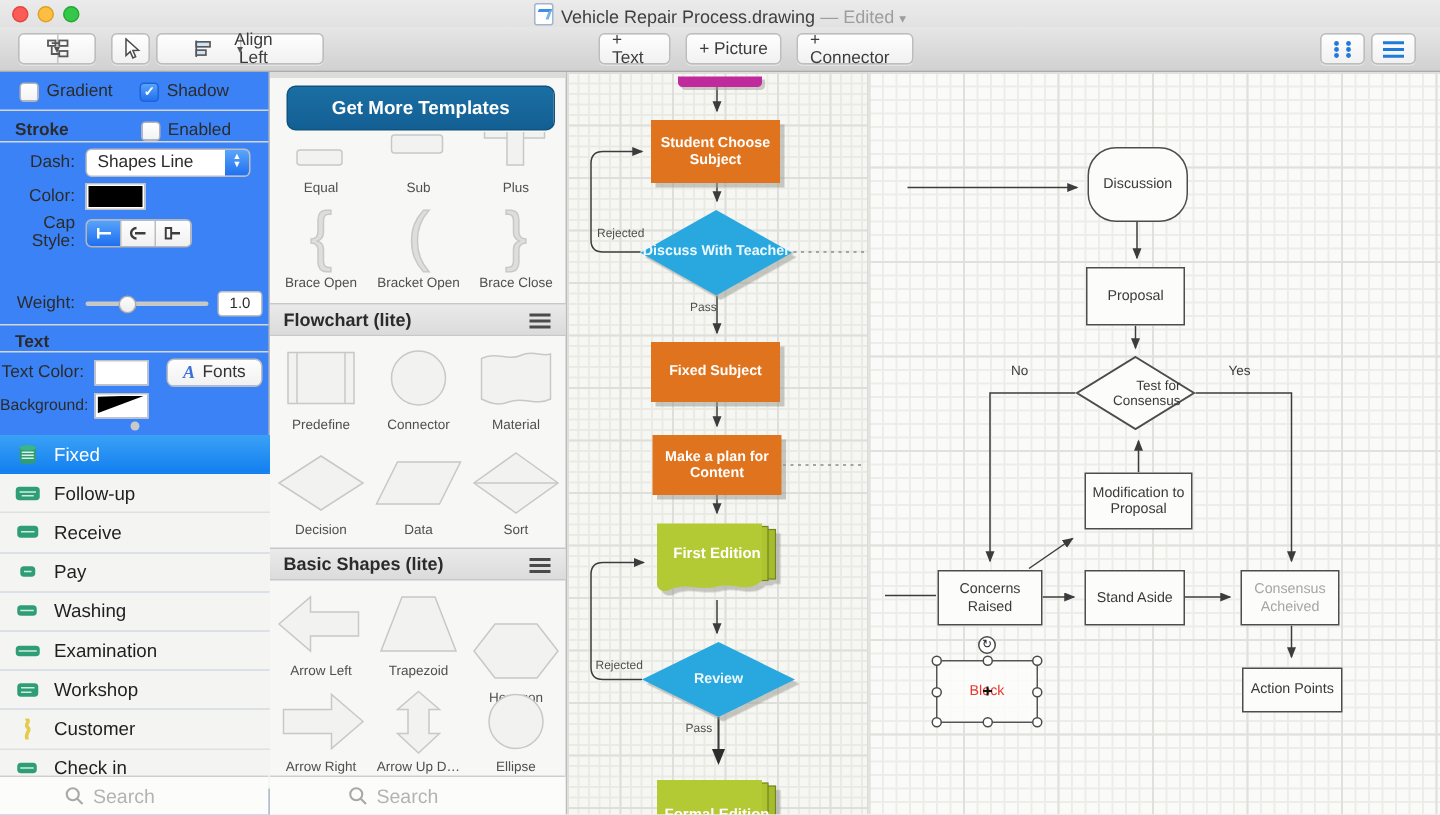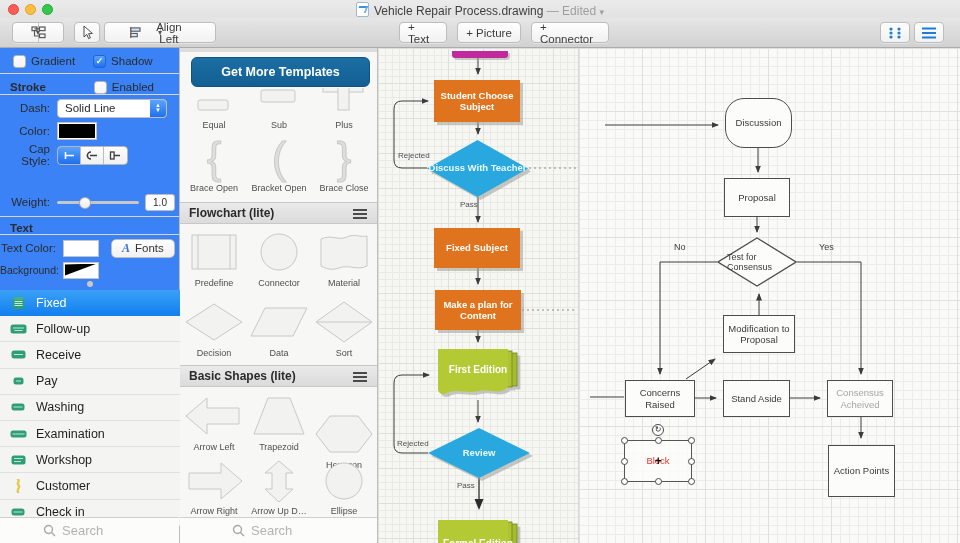--- a/index.html
+++ b/index.html
@@ -68,21 +68,21 @@
   .burger div{height:2px;background:#4a4a4a;margin-bottom:2px;}
   
   #canvas{position:absolute;left:378px;top:48px;width:582px;height:495px;overflow:hidden;}
   #page-left{position:absolute;left:0;top:0;width:200px;height:495px;background-color:#f6f6f3;
     background-image:linear-gradient(#dededa 1px,transparent 1px),linear-gradient(90deg,#dededa 1px,transparent 1px),linear-gradient(#eaeae5 1px,transparent 1px),linear-gradient(90deg,#eaeae5 1px,transparent 1px);
     background-size:35px 35px,35px 35px,7px 7px,7px 7px;}
   #page-right{position:absolute;left:200px;top:0;width:382px;height:495px;background-color:#fafaf8;border-left:1px solid #dadad6;box-sizing:border-box;
     background-image:linear-gradient(#e0e0dc 1px,transparent 1px),linear-gradient(90deg,#e0e0dc 1px,transparent 1px),linear-gradient(#ecece8 1px,transparent 1px),linear-gradient(90deg,#ecece8 1px,transparent 1px);
     background-size:63px 63px,63px 63px,9px 9px,9px 9px;}
   #connector-svg{position:absolute;left:0;top:0;}
-  .node-text{position:absolute;inset:0;display:flex;align-items:center;justify-content:center;text-align:left;line-height:1.15;}
+  .node-text{position:absolute;inset:0;display:flex;align-items:center;justify-content:center;text-align:right;line-height:1.15;}
   .node-orange{position:absolute;background:#e0741e;box-shadow:3px 3px 0 rgba(158,158,152,.55);color:#fff;font-size:9.5px;font-weight:bold;display:flex;align-items:center;justify-content:center;text-align:center;line-height:1.2;}
   .dwrap{position:absolute;filter:drop-shadow(3px 3px 0 rgba(158,158,152,.55));}
   .dfill{position:absolute;inset:0;clip-path:polygon(50% 0,100% 50%,50% 100%,0 50%);background:#29a8e0;}
   .dwrap .node-text{color:#eef9ff;font-size:9.5px;font-weight:bold;}
   .gwrap{position:absolute;filter:drop-shadow(3px 3px 0 rgba(158,158,152,.55));}
   .gwrap .node-text{color:#fff;font-size:10px;font-weight:bold;}
   .magenta{position:absolute;background:#c12a9c;box-shadow:2px 2px 0 rgba(158,158,152,.5);border-radius:0 0 3px 3px;}
   .flow-lbl{position:absolute;font-size:8px;color:#4e4e4e;}
   .node-outline{position:absolute;background:#fcfcfa;border:1.4px solid #4d4d4d;box-sizing:border-box;display:flex;align-items:center;justify-content:center;text-align:center;font-size:9.5px;color:#3a3a3a;line-height:1.2;}
   .stadium{border-radius:19px;}
@@ -191,21 +191,21 @@
   <div class="divider" style="top:25px;"></div>
   <div class="insp-row" style="top:30px;">
     <span class="hdr" style="margin-left:10px;">Stroke</span>
     <span class="cb" style="margin-left:48px;"></span>
     <span class="lbl">Enabled</span>
   </div>
   <div class="divider" style="top:46px;"></div>
   <div class="insp-row" style="top:51px;">
     <span class="rt-lbl">Dash:</span>
     <span class="select">
-      <span class="val">Solid Line</span>
+      <span class="val">Shapes Line</span>
       <span class="stepper">
           <span>▲</span>
           <span>▼</span>
         </span>
     </span>
   </div>
   <div class="insp-row" style="top:74px;">
     <span class="rt-lbl">Color:</span>
     <span class="well" style="width:40px;height:18px;">
         <span class="inner" style="display:block;background:#000;"></span>
@@ -607,21 +607,21 @@
     </div>
   <div class="node-outline" style="left:247px;top:332px;width:70px;height:37px;">
       <span>Concerns Raised</span>
     </div>
   <div class="node-outline" style="left:345px;top:332px;width:67px;height:37px;">
       <span>Stand Aside</span>
     </div>
   <div class="node-outline" style="left:449px;top:332px;width:66px;height:37px;">
       <span class="muted">Consensus Acheived</span>
     </div>
-  <div class="node-outline" style="left:450px;top:397px;width:67px;height:52px;">
+  <div class="node-outline" style="left:450px;top:397px;width:67px;height:30px;">
       <span>Action Points</span>
     </div>
 
   <div id="block-node" style="left:246px;top:392px;width:68px;height:42px;">
     <div class="node-text">Block</div>
     <span class="cross">+</span>
     <div class="handle" style="left:-4px;top:-4px;"></div>
     <div class="handle" style="left:30px;top:-4px;"></div>
     <div class="handle" style="right:-4px;top:-4px;"></div>
     <div class="handle" style="left:-4px;top:17px;"></div>

